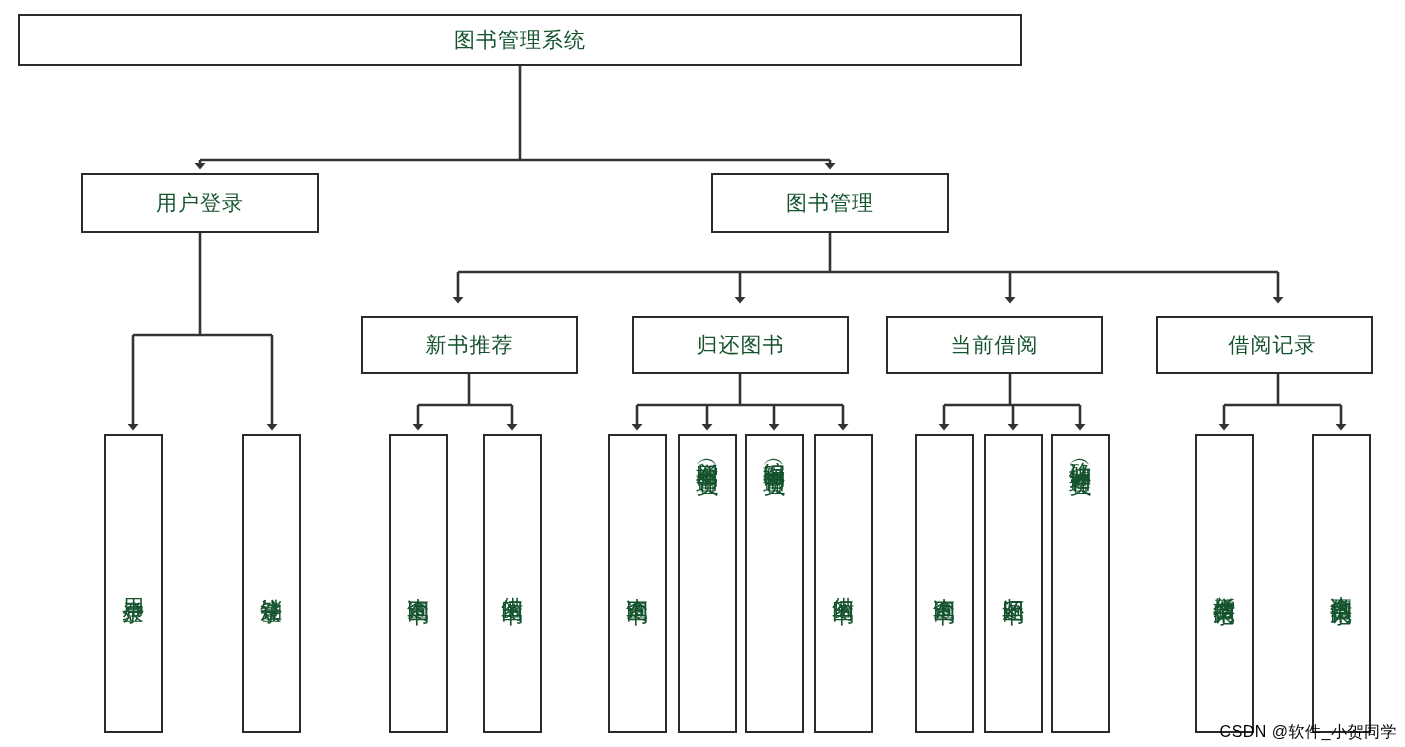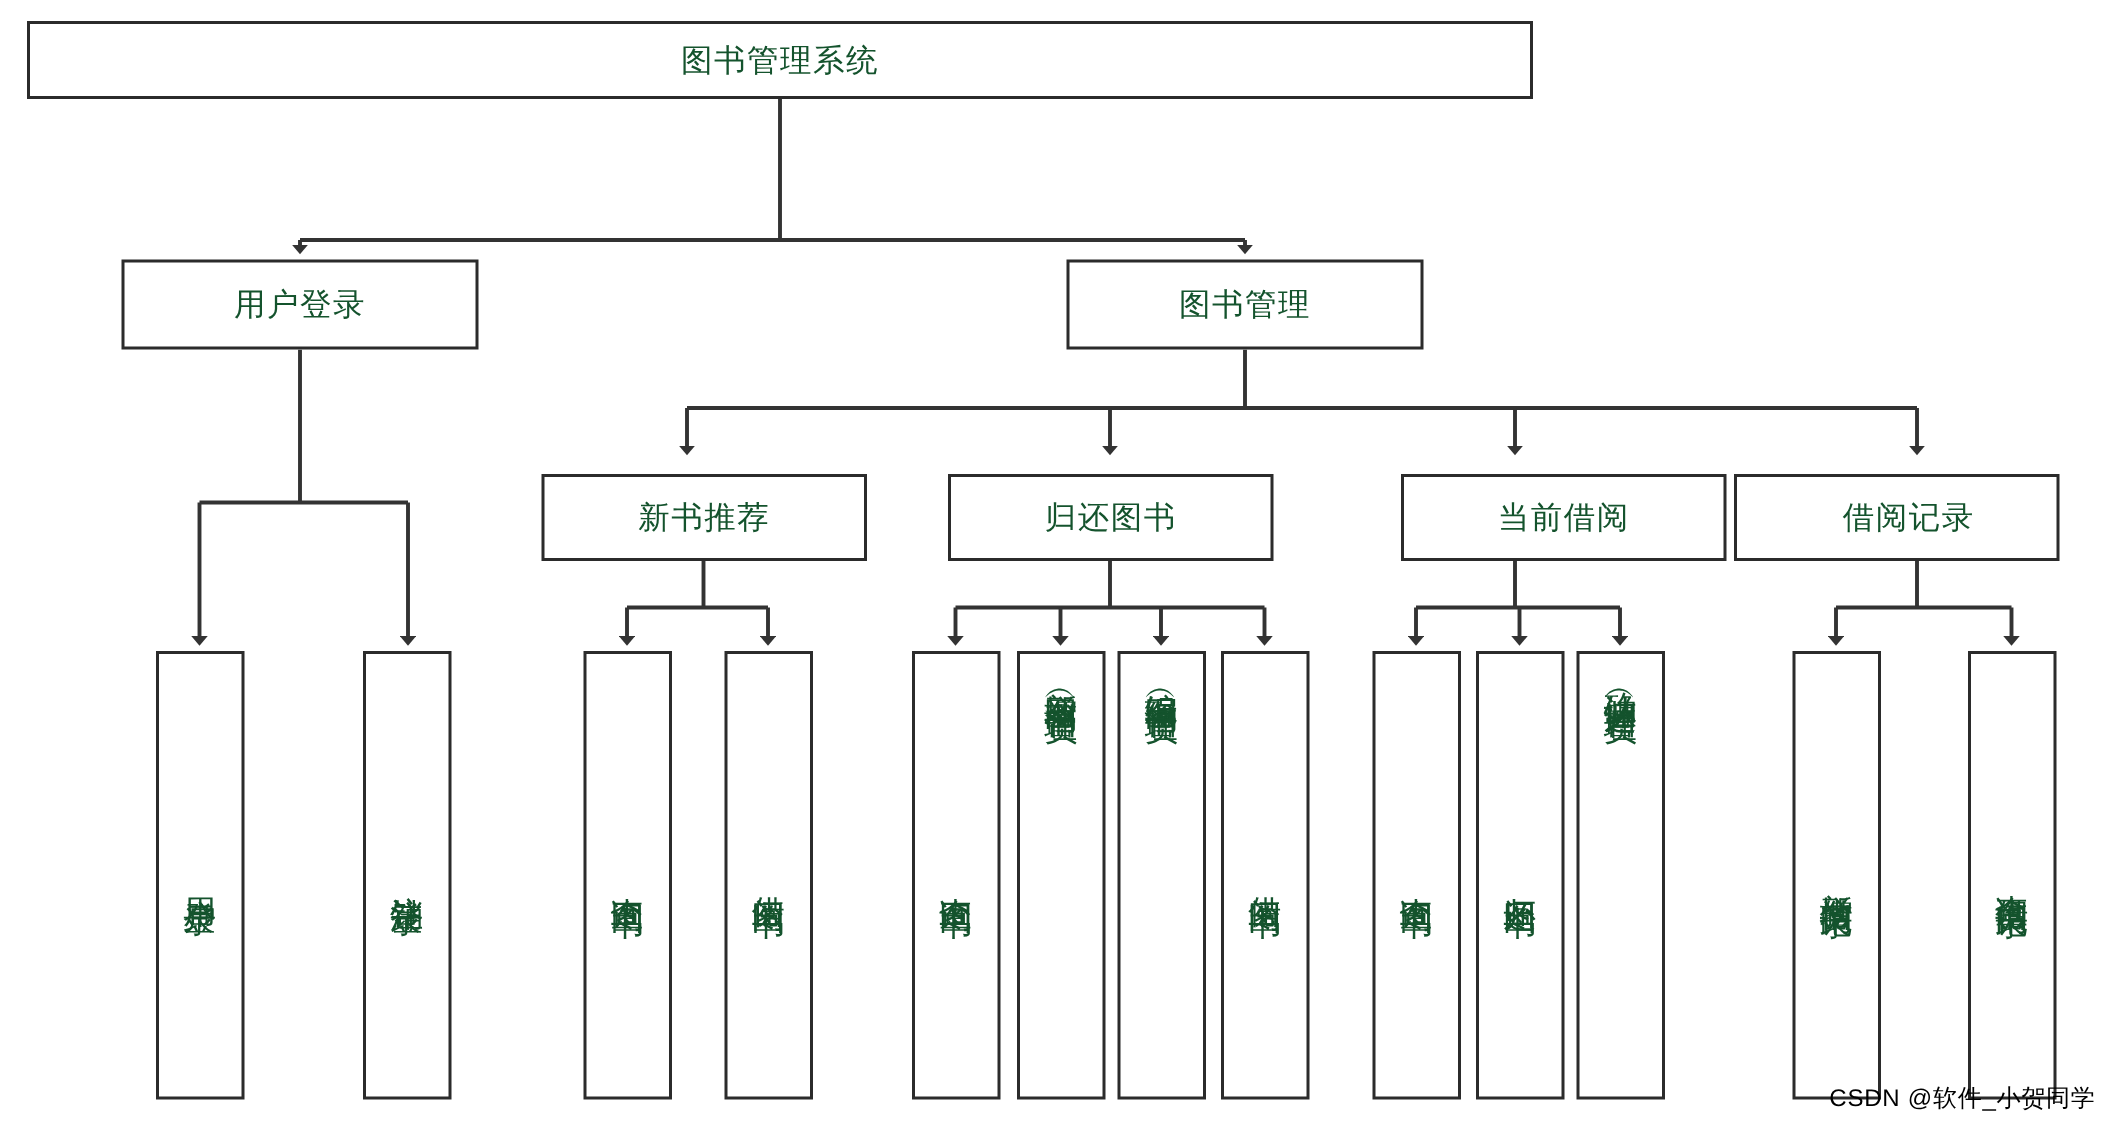--- a/index.html
+++ b/index.html
@@ -132,21 +132,21 @@
   <div class="node horiz" style="left:711px; top:173px; width:238px; height:60px;align-items:center;">
     <span class="label">图书管理</span>
   </div>
 
   <div class="node horiz" style="left:361px; top:316px; width:217px; height:58px;">
     <span class="label">新书推荐</span>
   </div>
   <div class="node horiz" style="left:632px; top:316px; width:217px; height:58px;">
     <span class="label">归还图书</span>
   </div>
-  <div class="node horiz" style="left:934px; top:316px; width:217px; height:58px;">
+  <div class="node horiz" style="left:886px; top:316px; width:217px; height:58px;">
     <span class="label">当前借阅</span>
   </div>
   <div class="node horiz" style="left:1156px; top:316px; width:217px; height:58px;padding-left:16px;">
     <span class="label">借阅记录</span>
   </div>
 
   <div class="node vert mid" style="left:104px; top:434px; width:59px; height:299px;">
     <span class="label">用户登录</span>
   </div>
   <div class="node vert mid" style="left:242px; top:434px; width:59px; height:299px;">

